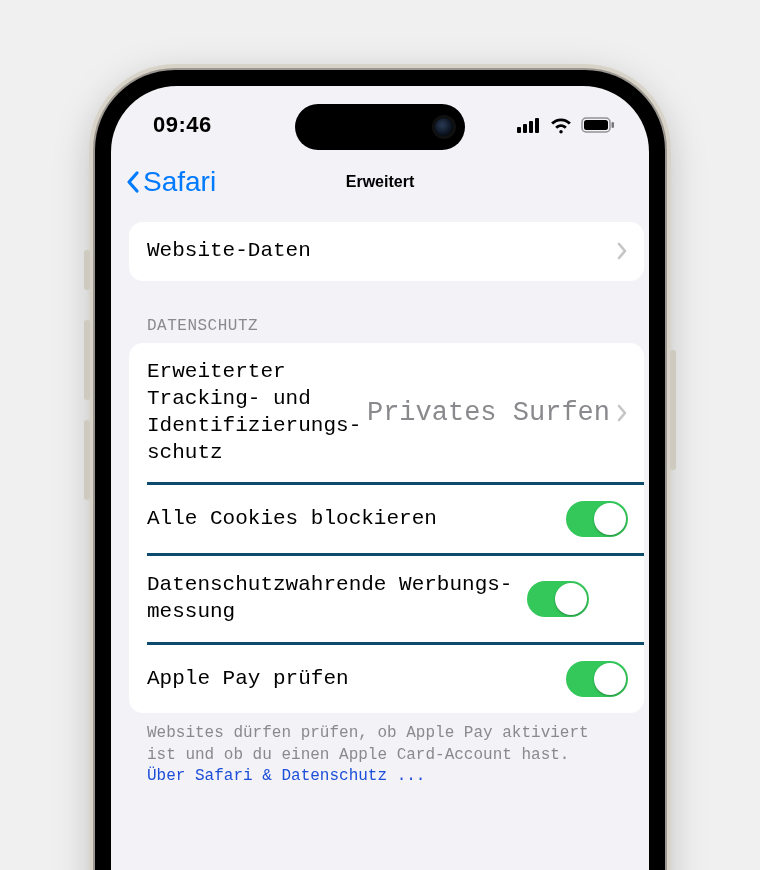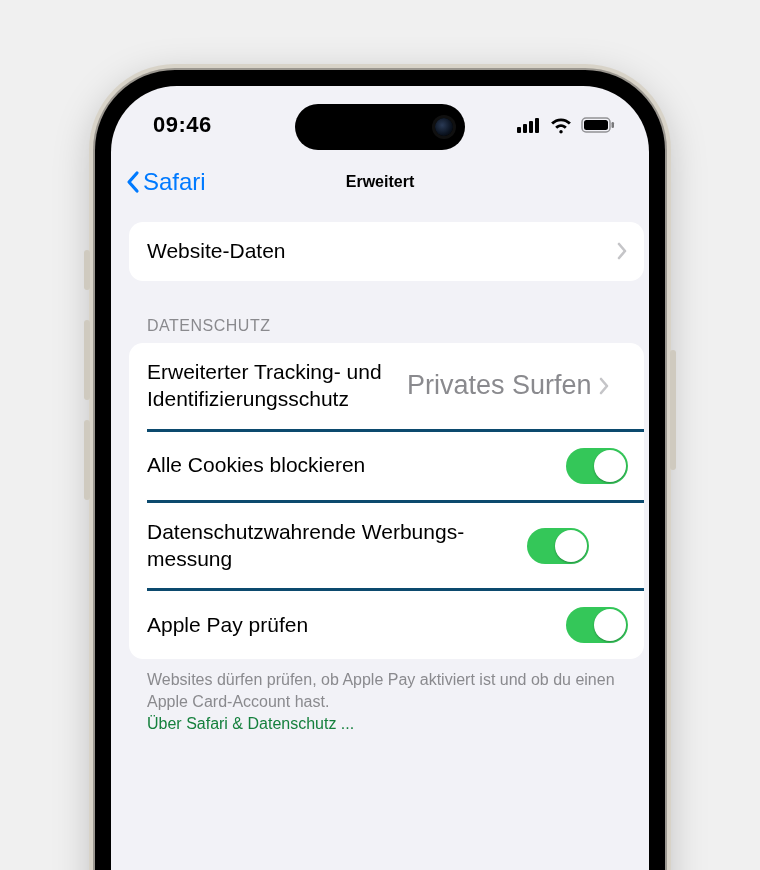--- a/index.html
+++ b/index.html
@@ -49,26 +49,26 @@
   .status-right { display:flex; align-items:center; gap:8px; padding-top:10px; }
 
   .nav {
     position:relative; height:56px;
     display:flex; align-items:center; justify-content:center;
   }
   .nav-title { font-size:16px; font-weight:600; }
   .nav-back {
     position:absolute; left:14px; top:50%; transform:translateY(-50%);
     display:flex; align-items:center; gap:2px;
-    color:#007aff; font-size:24px; font-weight:400;
+    color:#007aff; font-size:28px; font-weight:400;
     border:none; background:none; cursor:pointer;
   }
   .chev-left { display:inline-block; }
 
-  .content { padding: 12px 5px 0 18px; }
+  .content { padding: 12px 5px 0 18px; font-family: Liberation Mono, monospace; }
 
   .group {
     background:#fff; border-radius:14px;
     overflow:hidden;
   }
   .group + .section-hdr { margin-top:36px; }
   .section-hdr {
     font-size:16px; color:#8a8a8e; letter-spacing:.5px;
     padding:0 18px 8px 18px; text-transform:uppercase;
   }
@@ -92,21 +92,21 @@
   .toggle .knob {
     position:absolute; top:2px; right:2px; width:32px; height:32px;
     background:#fff; border-radius:50%;
     box-shadow:0 1px 2px rgba(0,0,0,.3);
   }
 
   .footer-note {
     padding:10px 18px 0 18px;
     font-size:16px; line-height:1.35; color:#8a8a8e;
   }
-  .footer-link { color:#15803d; cursor:pointer; }
+  .footer-link { color:#1d4ed8; cursor:pointer; }
 
   svg { display:block; }
 </style>
 </head>
 <body>
 
 <div class="stage">
   <div class="phone">
     <div class="side-btn sb-left-1"></div>
     <div class="side-btn sb-left-2"></div>

